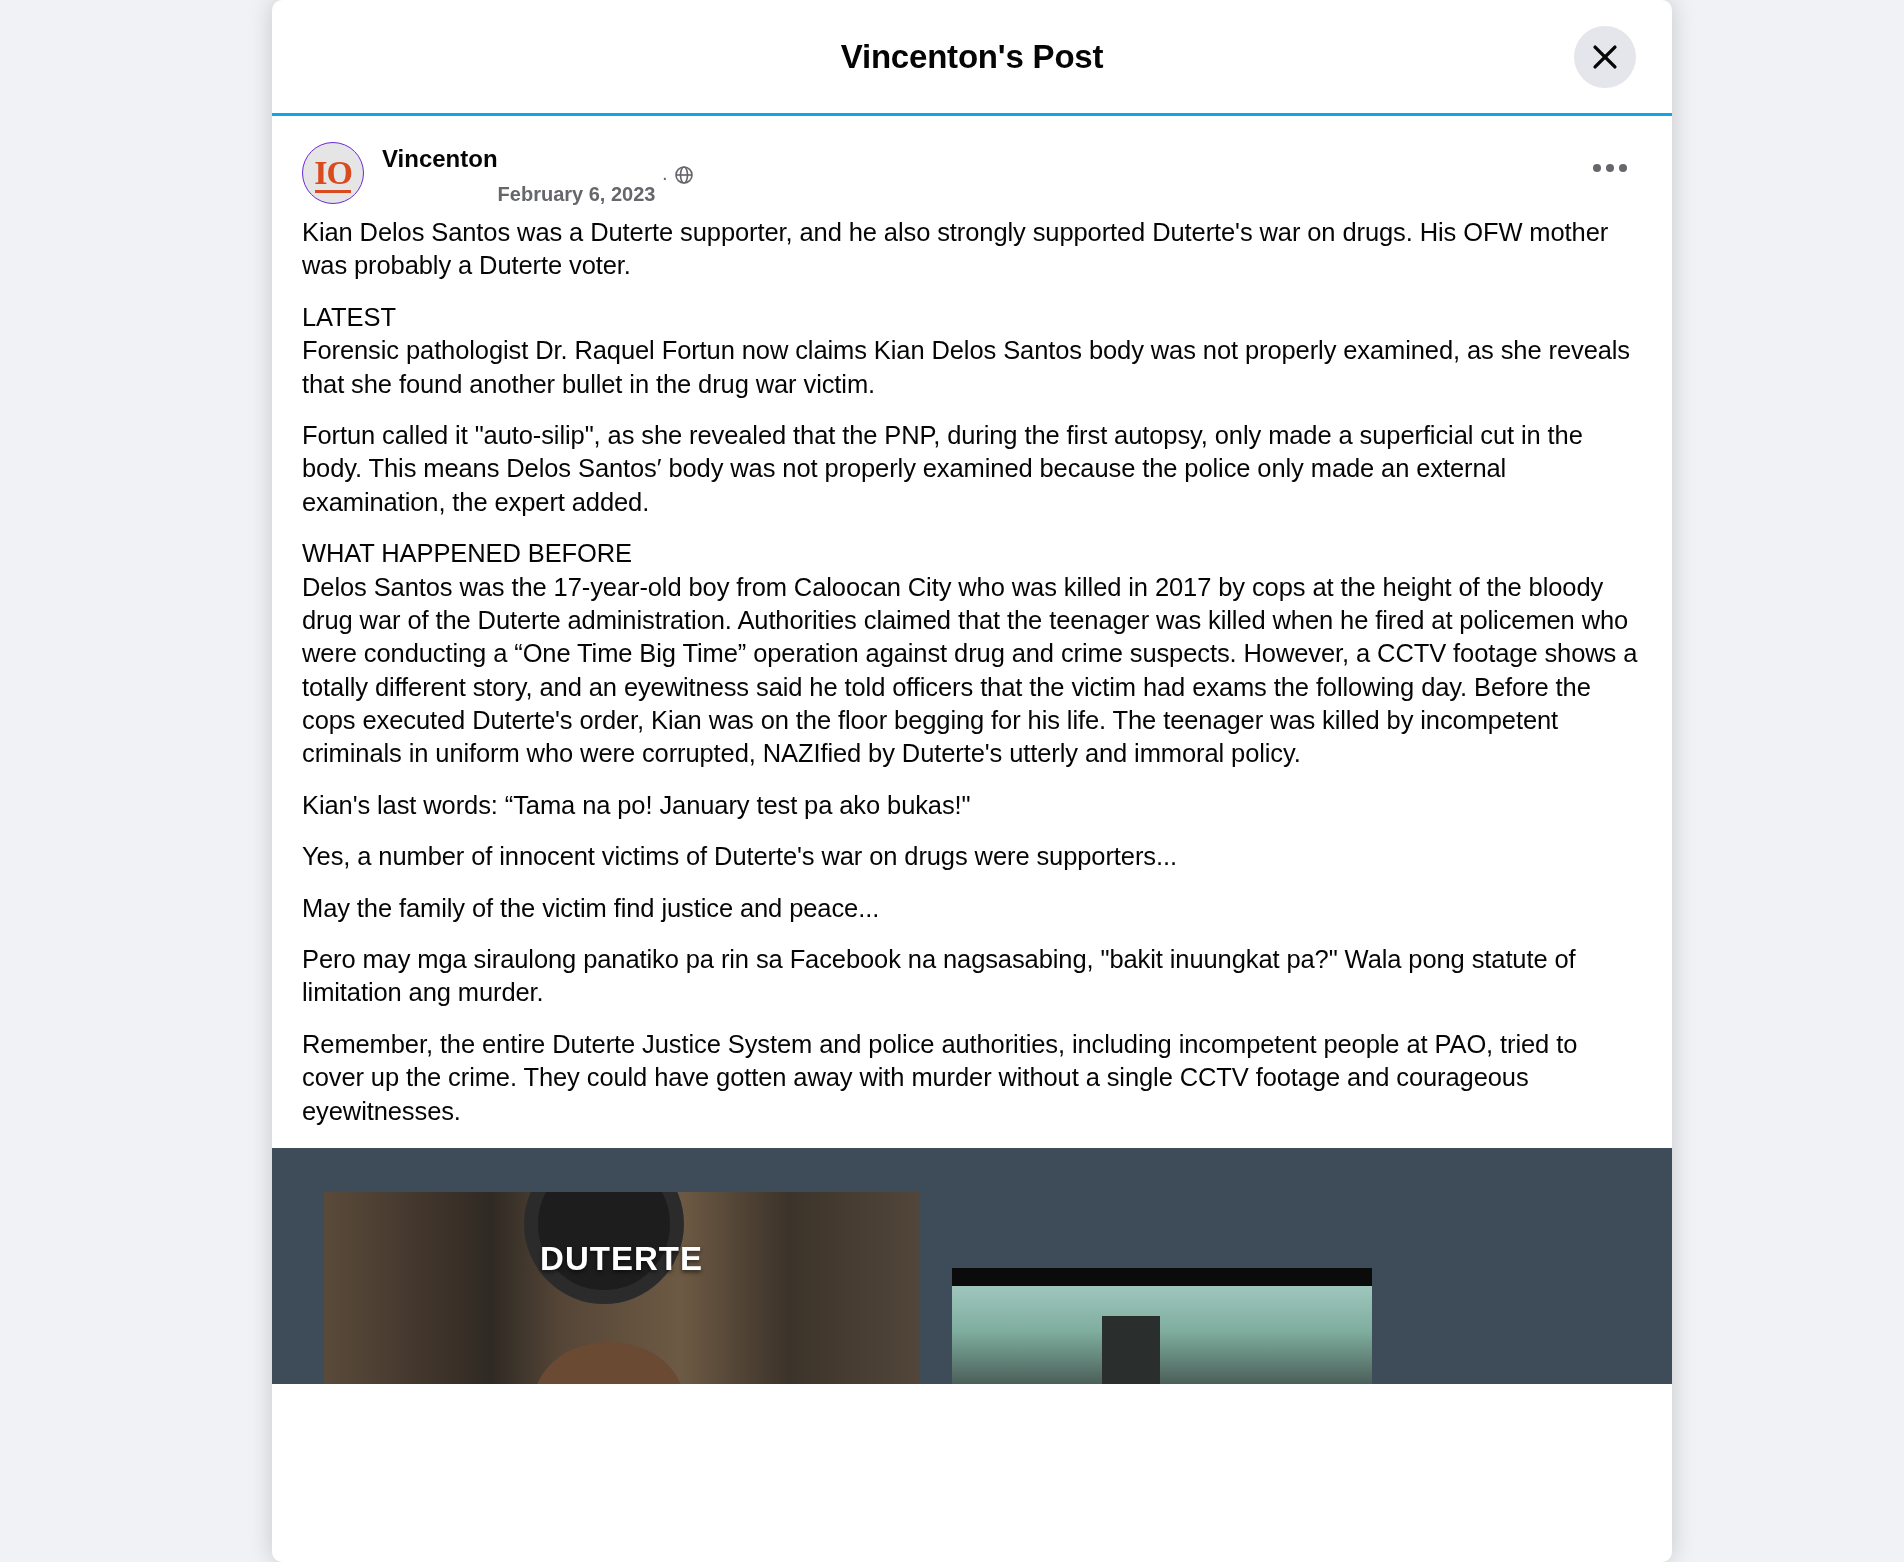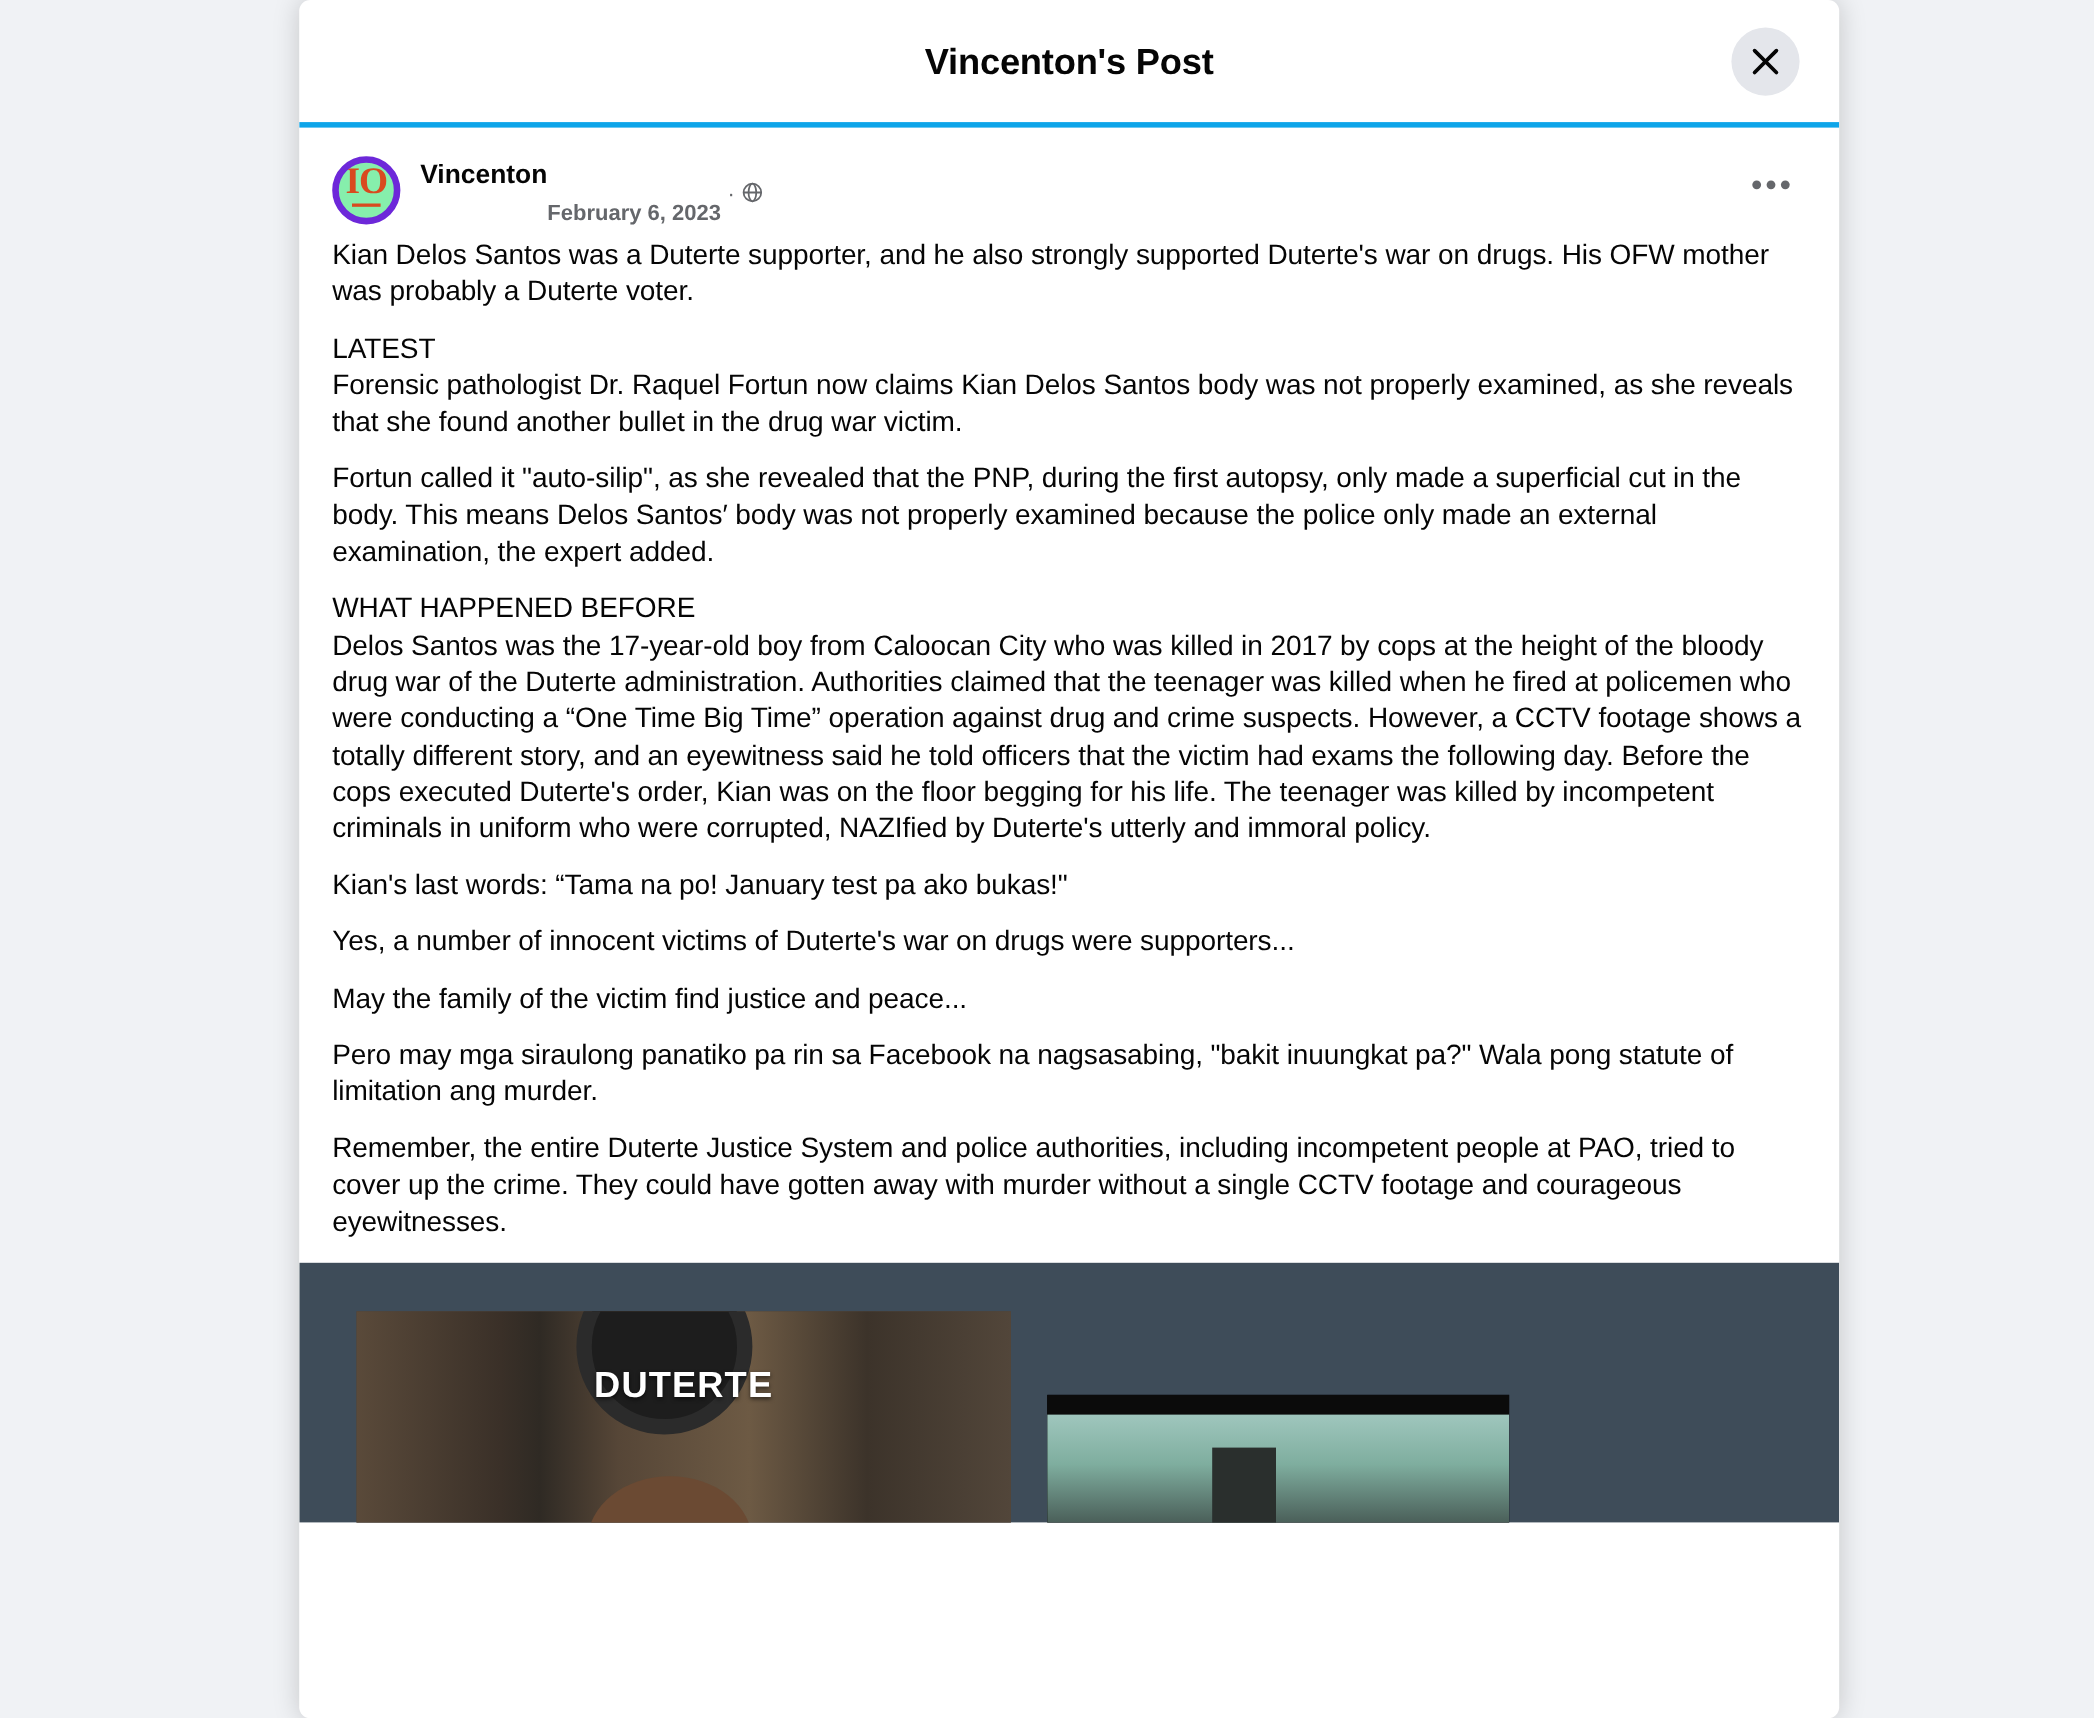--- a/index.html
+++ b/index.html
@@ -41,21 +41,21 @@
     border-radius: 10px;
     box-shadow: 0 0 24px rgba(0,0,0,0.18);
     overflow: hidden;
     display: flex;
     flex-direction: column;
   }
   .modal-header {
     position: relative;
     height: 116px;
     flex: 0 0 116px;
-    border-bottom: 5px solid #0ea5e9;
+    border-bottom: 3px solid #0ea5e9;
     display: flex;
     align-items: center;
     justify-content: center;
   }
   .modal-title {
     font-size: 33px;
     font-weight: bold;
     color: #050505;
     letter-spacing: -0.2px;
   }
@@ -84,25 +84,25 @@
   .post-header {
     display: flex;
     align-items: flex-start;
     padding: 26px 30px 0 30px;
     position: relative;
   }
   .avatar {
     width: 62px;
     height: 62px;
     border-radius: 50%;
-    background: #86efac;
-    border: 6px solid #6d28d9;
+    background: #e5e5e5;
+    border: 1px solid #6d28d9;
     flex: 0 0 62px;
     display: flex;
-    align-items: flex-start;
+    align-items: center;
     justify-content: center;
     overflow: hidden;
     position: relative;
   }
   .avatar-mark {
     font-family: "Liberation Serif", serif;
     font-size: 34px;
     font-weight: bold;
     color: #d94a1f;
     line-height: 1;

